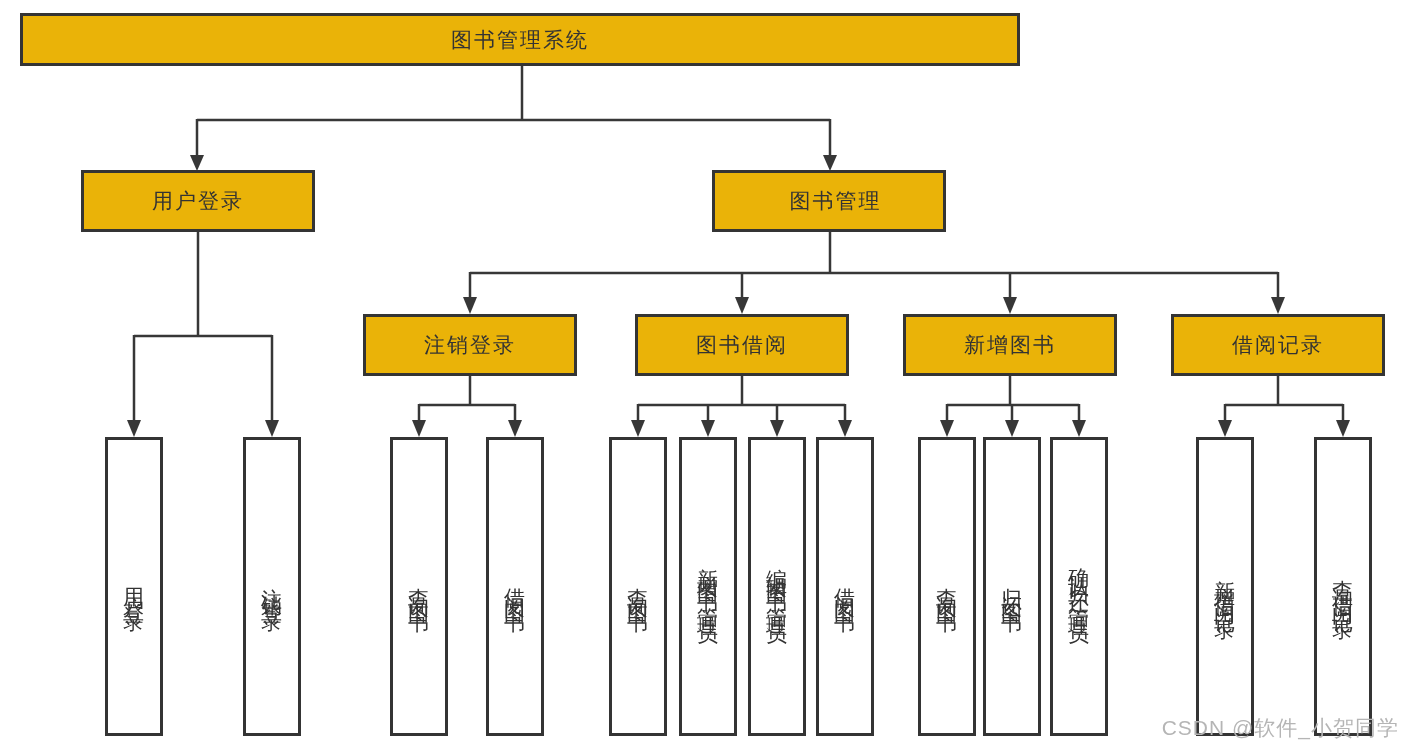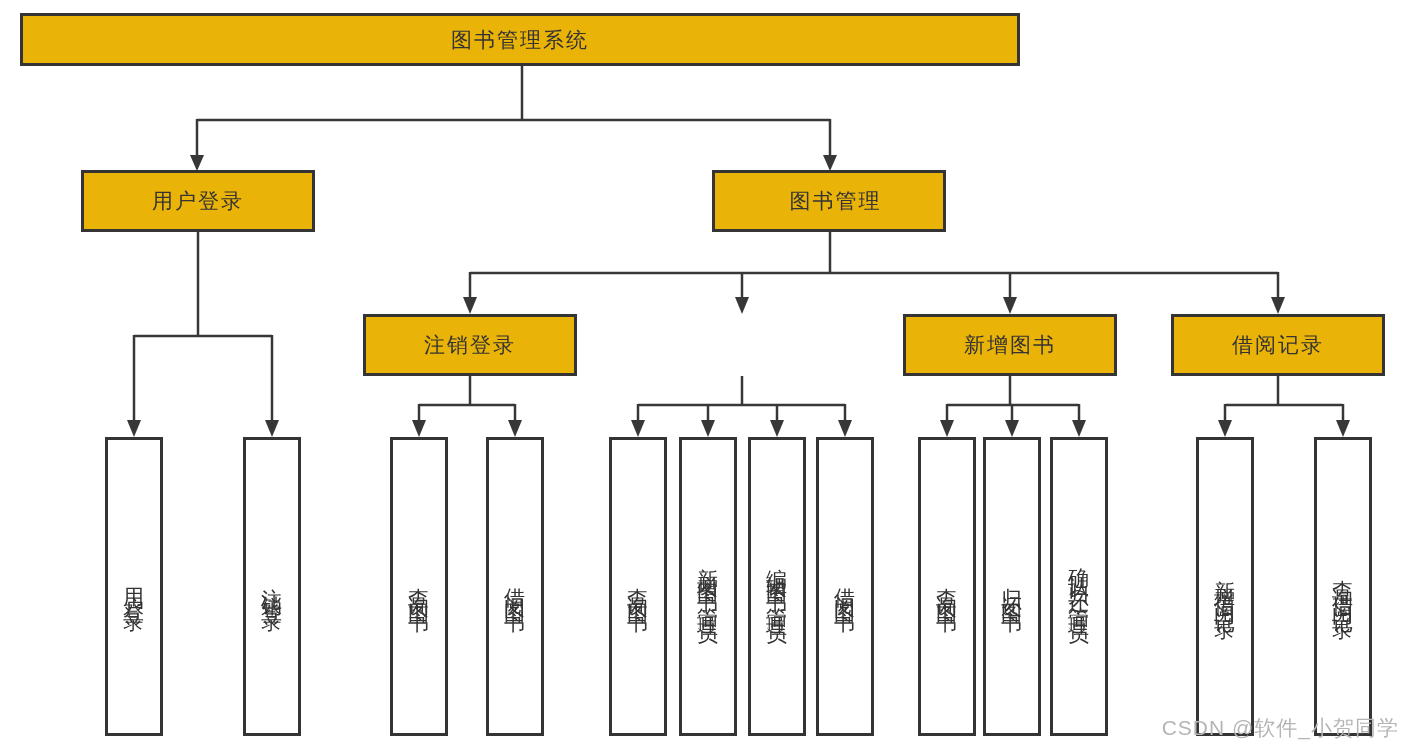--- a/index.html
+++ b/index.html
@@ -178,20 +178,23 @@
   <div class="node node-l2-a">
     <span>用户登录</span>
   </div>
   <div class="node node-l2-b">
     <span>图书管理</span>
   </div>
 
   <div class="node node-l3 node-l3-a">
     <span>注销登录</span>
   </div>
+  <div class="node node-l3 node-l3-b">
+    <span>图书借阅</span>
+  </div>
   <div class="node node-l3 node-l3-c">
     <span>新增图书</span>
   </div>
   <div class="node node-l3 node-l3-d">
     <span>借阅记录</span>
   </div>
 
   <div class="leaf leaf-1">
     <span class="leaf-label">用户登录</span>
   </div>

